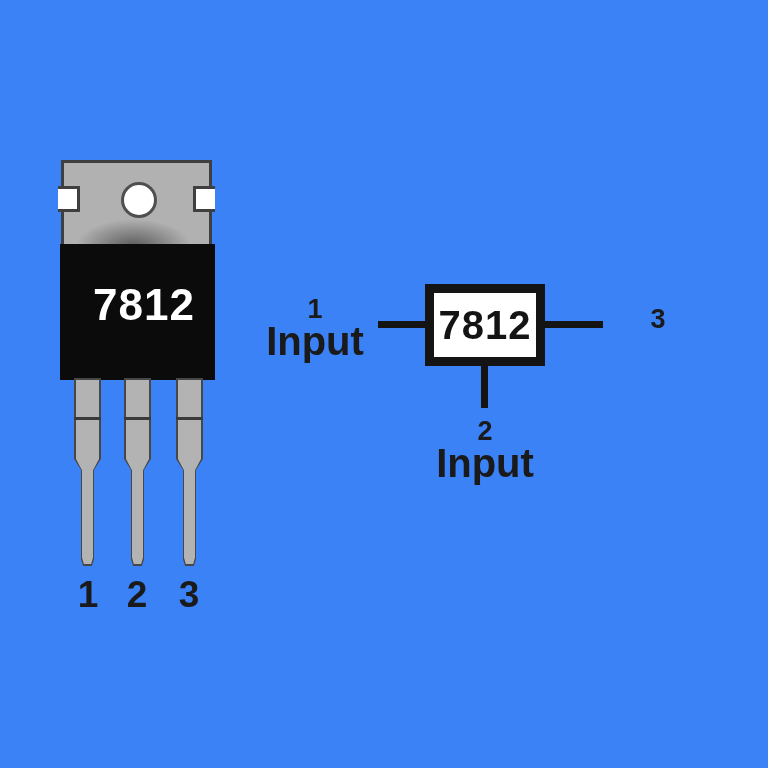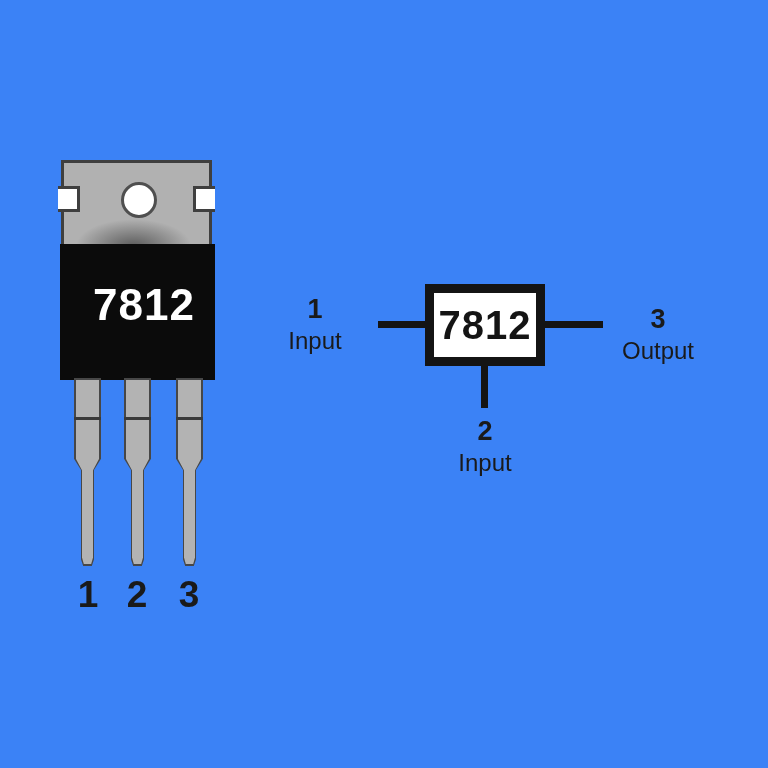--- a/index.html
+++ b/index.html
@@ -46,21 +46,21 @@
     background:#ffffff;border:9px solid #141414;
     display:flex;align-items:center;justify-content:center;
   }
   .chip span{font-size:40px;font-weight:700;letter-spacing:1px;color:#141414;}
   .lead{position:absolute;background:#141414;}
   .lead-left{left:378px;top:321px;width:47px;height:7px;}
   .lead-right{left:545px;top:321px;width:58px;height:7px;}
   .lead-bottom{left:481px;top:366px;width:7px;height:42px;}
   .pin-label{position:absolute;text-align:center;color:#1a1a1a;}
   .pin-label .num{font-size:27px;line-height:30px;font-weight:700;}
-  .pin-label .nam{font-size:24px;line-height:34px;font-weight:400;}
+  .pin-label .nam{font-size:40px;line-height:34px;font-weight:700;}
   .lbl-input{left:256px;top:294px;width:118px;}
   .lbl-output{left:597px;top:304px;width:122px;}
   .lbl-ground{left:424px;top:416px;width:122px;}
 </style>
 </head>
 <body>
 
 <div class="canvas">
 
   <div>
@@ -103,21 +103,20 @@
       <span>7812</span>
     </div>
 
     <div class="pin-label lbl-input">
       <div class="num">1</div>
       <div class="nam">Input</div>
     </div>
 
     <div class="pin-label lbl-output">
       <div class="num">3</div>
-      <div class="nam">Output</div>
     </div>
 
     <div class="pin-label lbl-ground">
       <div class="num">2</div>
       <div class="nam">Input</div>
     </div>
   </div>
 
 </div>
 

